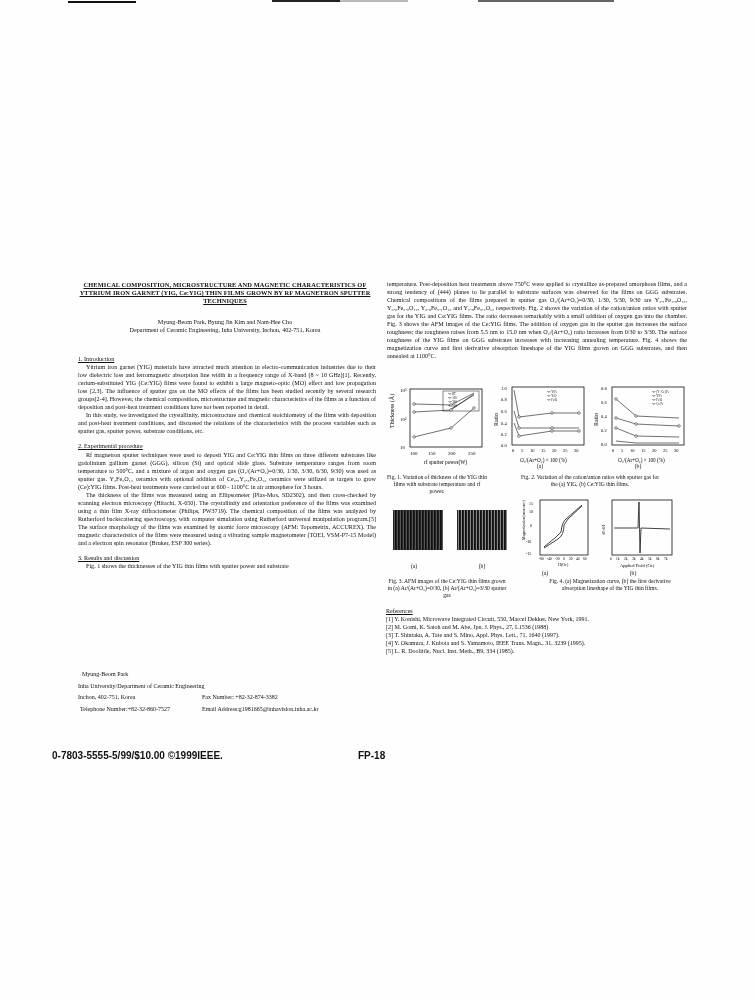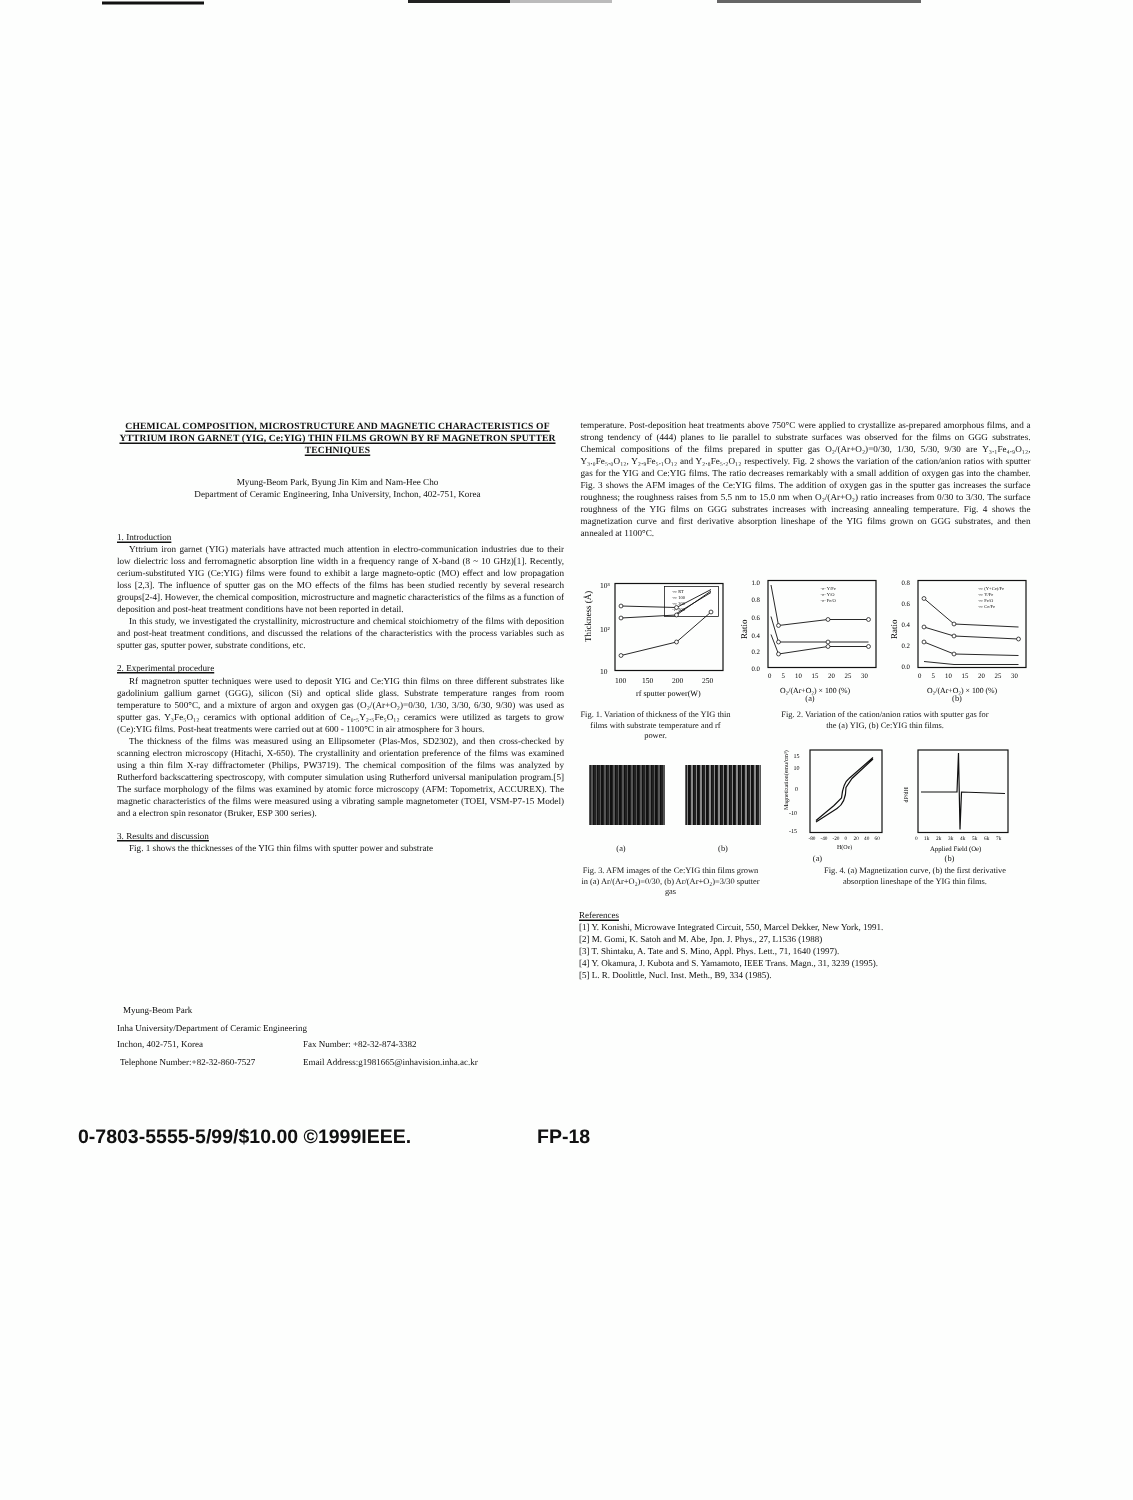--- a/index.html
+++ b/index.html
@@ -5,21 +5,21 @@
   html,body{margin:0;padding:0;}
   body{width:755px;height:1000px;background:#fdfefd;position:relative;overflow:hidden;font-family:"Liberation Serif",serif;color:#111;}
   .topbar{position:absolute;top:1px;height:2px;}
   .col{position:absolute;font-size:6.1px;line-height:8.05px;text-align:justify;}
   .col p{margin:0;}
   .indent{text-indent:8px;}
   .title{position:absolute;left:72px;top:281px;width:306px;text-align:center;font-size:6.4px;line-height:8.2px;font-weight:bold;text-decoration:underline;letter-spacing:0.1px;}
   .authors{position:absolute;left:72px;top:318px;width:306px;text-align:center;font-size:6.1px;line-height:8.2px;}
   .sec{text-decoration:underline;margin-top:7px !important;}
   .contact{position:absolute;left:78px;font-size:6px;line-height:8.3px;}
-  .footer{position:absolute;top:750px;font-family:"Liberation Sans",sans-serif;font-weight:bold;font-size:13px;}
+  .footer{position:absolute;top:750px;font-family:"Liberation Sans",sans-serif;font-weight:bold;font-size:10px;}
   .fig{position:absolute;}
   .cap{position:absolute;font-size:5.6px;line-height:7px;text-align:center;}
   svg text{font-family:"Liberation Serif",serif;}
   .refs{position:absolute;left:386px;top:607px;width:300px;font-size:6px;line-height:8.1px;}
   .refs div{white-space:nowrap;}
 </style>
 </head>
 <body>
 
 <div class="topbar" style="left:68px;width:68px;background:#111;"></div>

